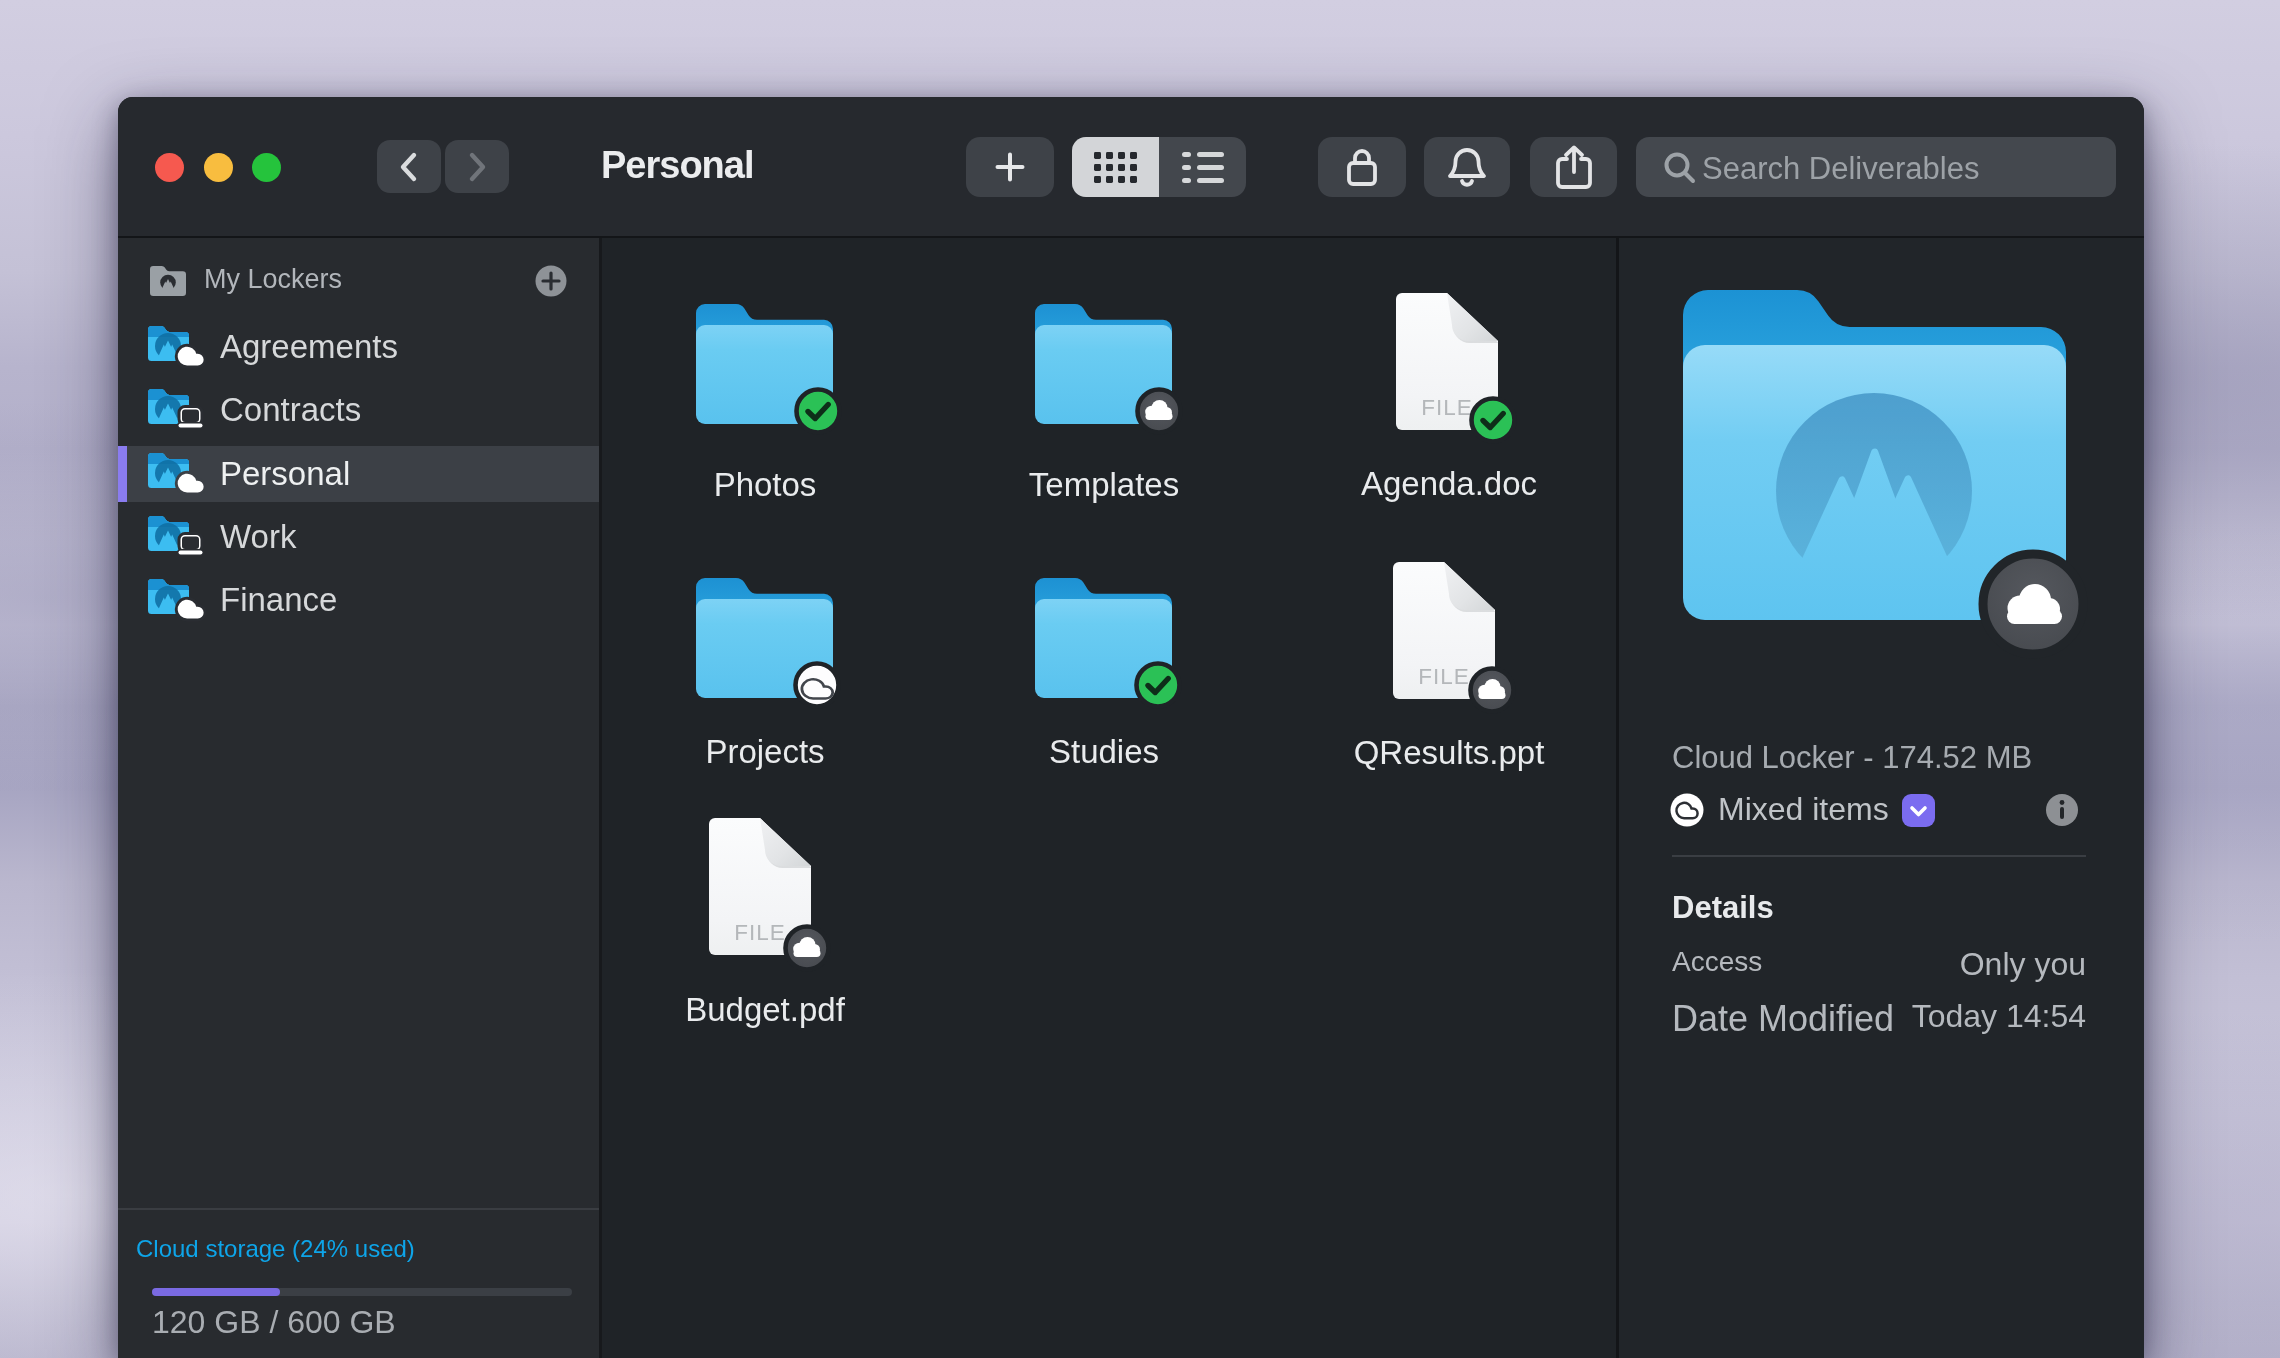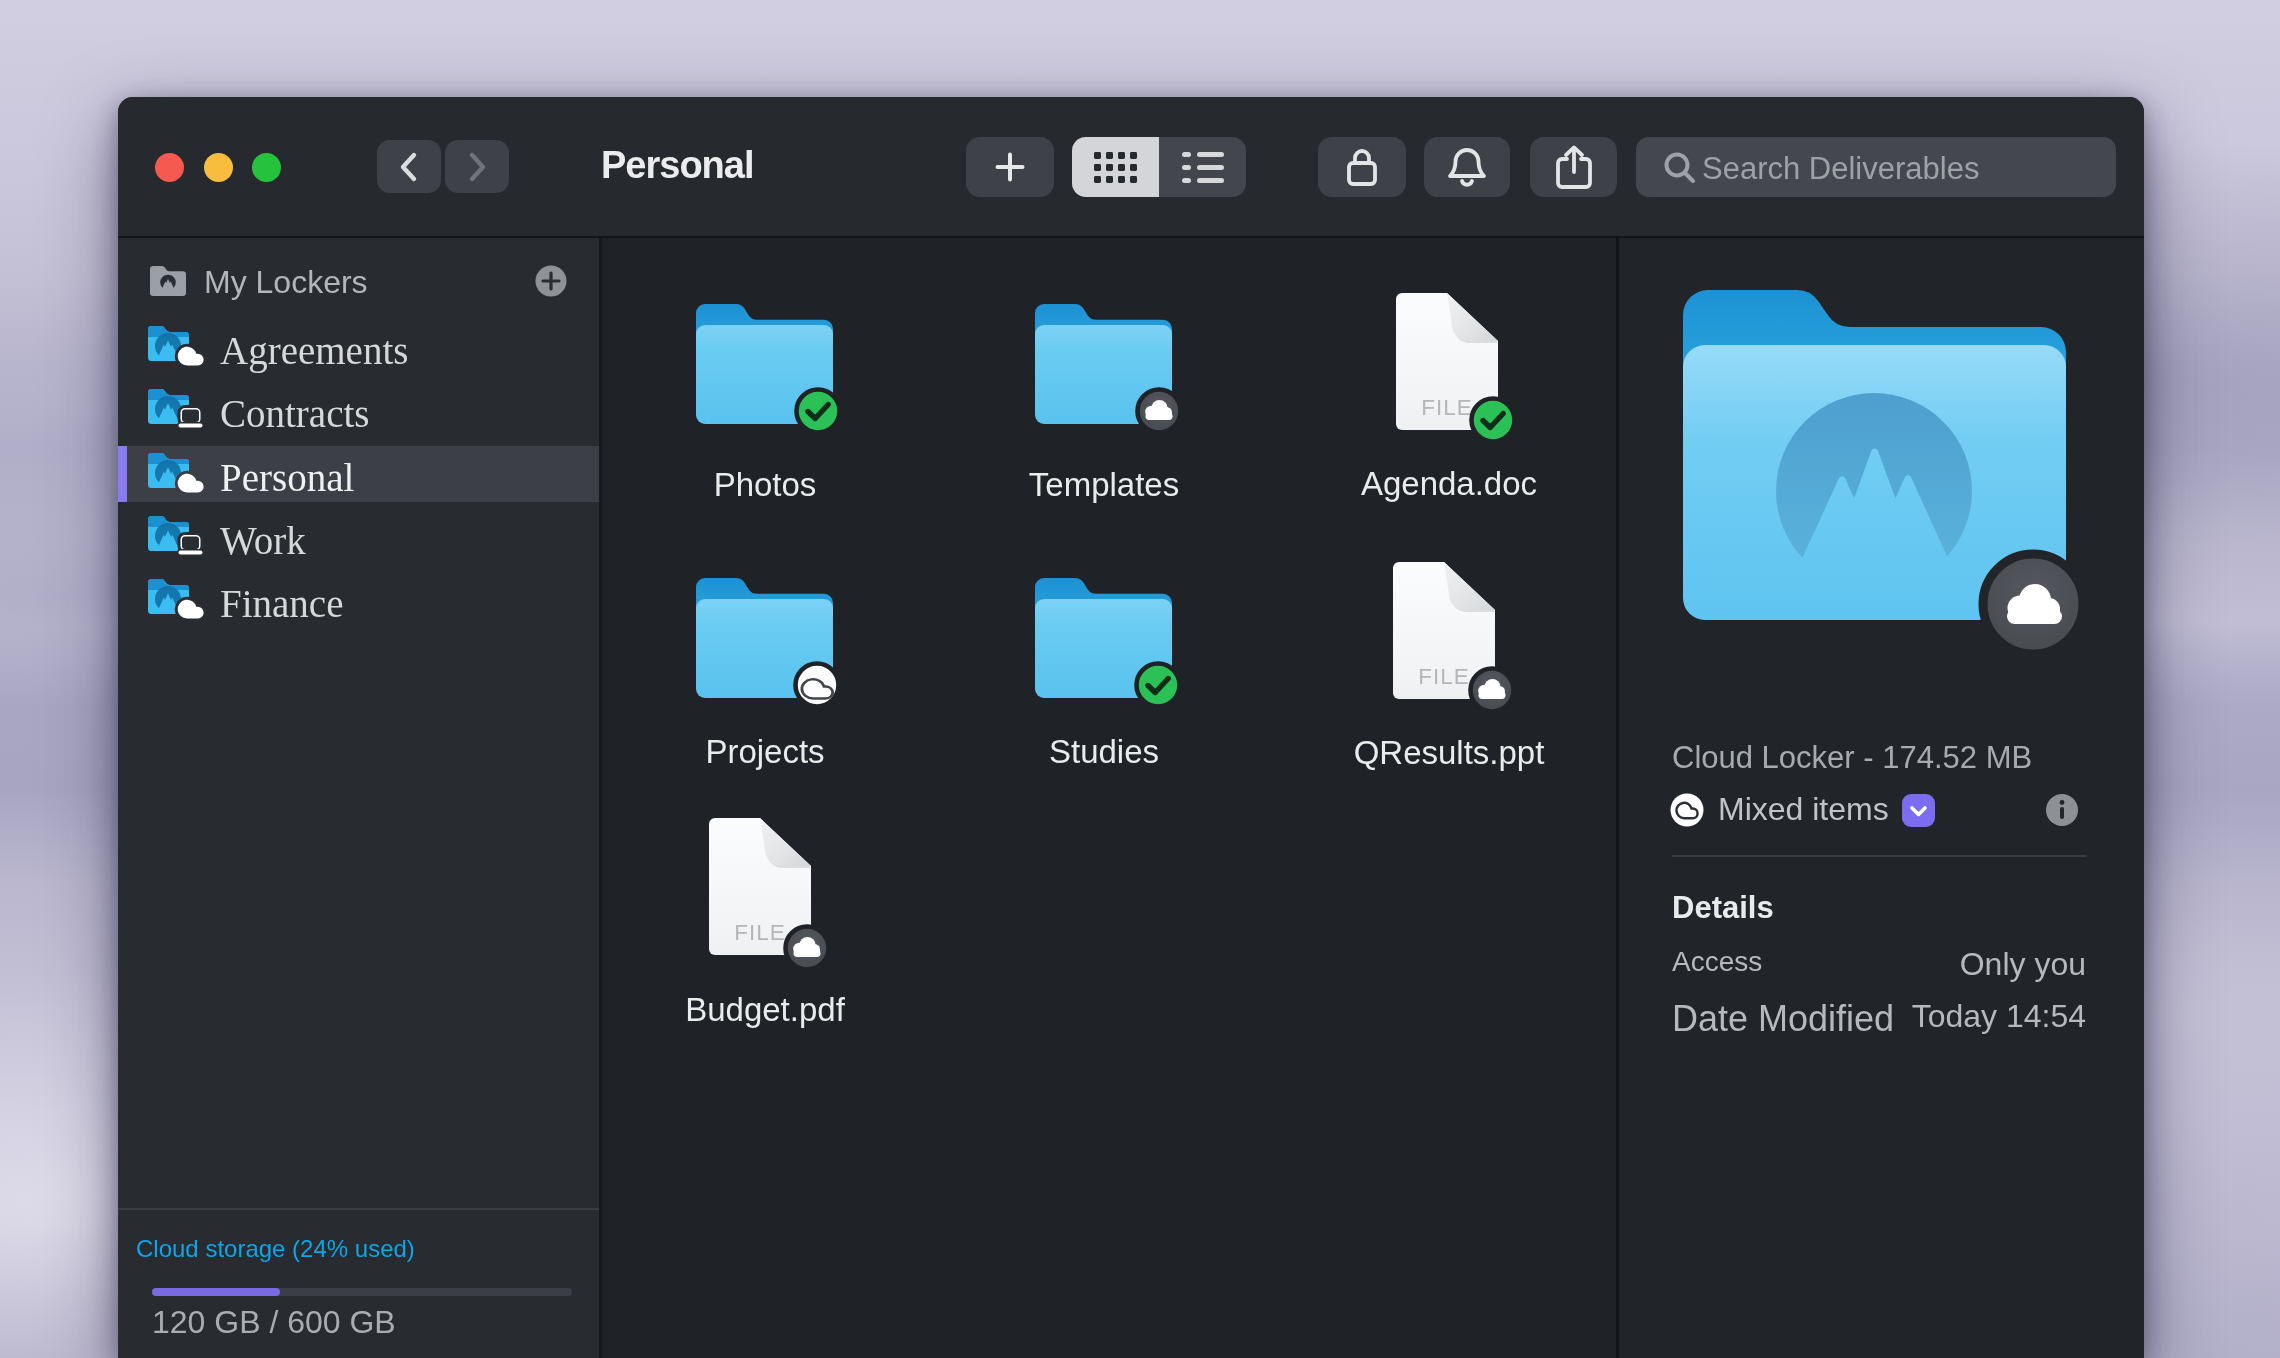--- a/index.html
+++ b/index.html
@@ -27,24 +27,24 @@
   .navbtn { top:43px; width:64px; height:53px; }
   #title { position:absolute; left:483px; top:47px; font-size:38px; font-weight:700; color:#ebecee; letter-spacing:-1px; }
   .tbtn { top:40px; height:60px; border-radius:14px; background:#3e4248; }
   #seg { position:absolute; left:954px; top:40px; width:174px; height:60px; border-radius:14px; overflow:hidden; background:#43474d; }
   #seggrid { position:absolute; left:0; top:0; width:87px; height:60px; background:#d3d5d8; }
   #search { position:absolute; left:1518px; top:40px; width:480px; height:60px; border-radius:13px; background:#44484e;padding-left:36px; }
   #search span { position:absolute; left:66px; top:14px; font-size:31px; color:#9da2a7; }
   
   #sidebar { position:absolute; left:0; top:141px; width:481px; height:1120px; background:#282b2f; }
   #sbdivider { position:absolute; left:481px; top:141px; width:3px; height:1120px; background:#17191c; }
-  .sbtxt { position:absolute; left:102px; font-size:39px; color:#d6d8da;font-family:Liberation Serif, serif; }
+  .sbtxt { position:absolute; left:102px; font-size:33px; color:#d6d8da; }
   #sel { position:absolute; left:0; top:349px; width:481px; height:56px; background:#3c4046; }
   #selbar { position:absolute; left:0; top:349px; width:9px; height:56px; background:#8a7cf0; }
-  #mylockers { position:absolute; left:86px; top:167px; font-size:32px; color:#b2b6bb; font-weight:400; }
+  #mylockers { position:absolute; left:86px; top:167px; font-size:27px; color:#b2b6bb; font-weight:400; }
   
   #sbline { position:absolute; left:0; top:1111px; width:481px; height:2px; background:#3a3d42; }
   #cstext { position:absolute; left:18px; top:1138px; font-size:24px; color:#0ea5e9; }
   #cstrack { position:absolute; left:34px; top:1191px; width:420px; height:8px; border-radius:4px; background:#3b3f45; }
   #csfill { position:absolute; left:0; top:0; width:128px; height:8px; border-radius:4px; background:#7a6ae2; }
   #gbtext { position:absolute; left:34px; top:1207px; font-size:32px; color:#a9adb2; }
   
   #content { position:absolute; left:484px; top:141px; width:1014px; height:1120px; background:#1f2327; }
   #cpdivider { position:absolute; left:1498px; top:141px; width:3px; height:1120px; background:#131518; }
   #panel { position:absolute; left:1501px; top:141px; width:525px; height:1120px; background:#212529; }

